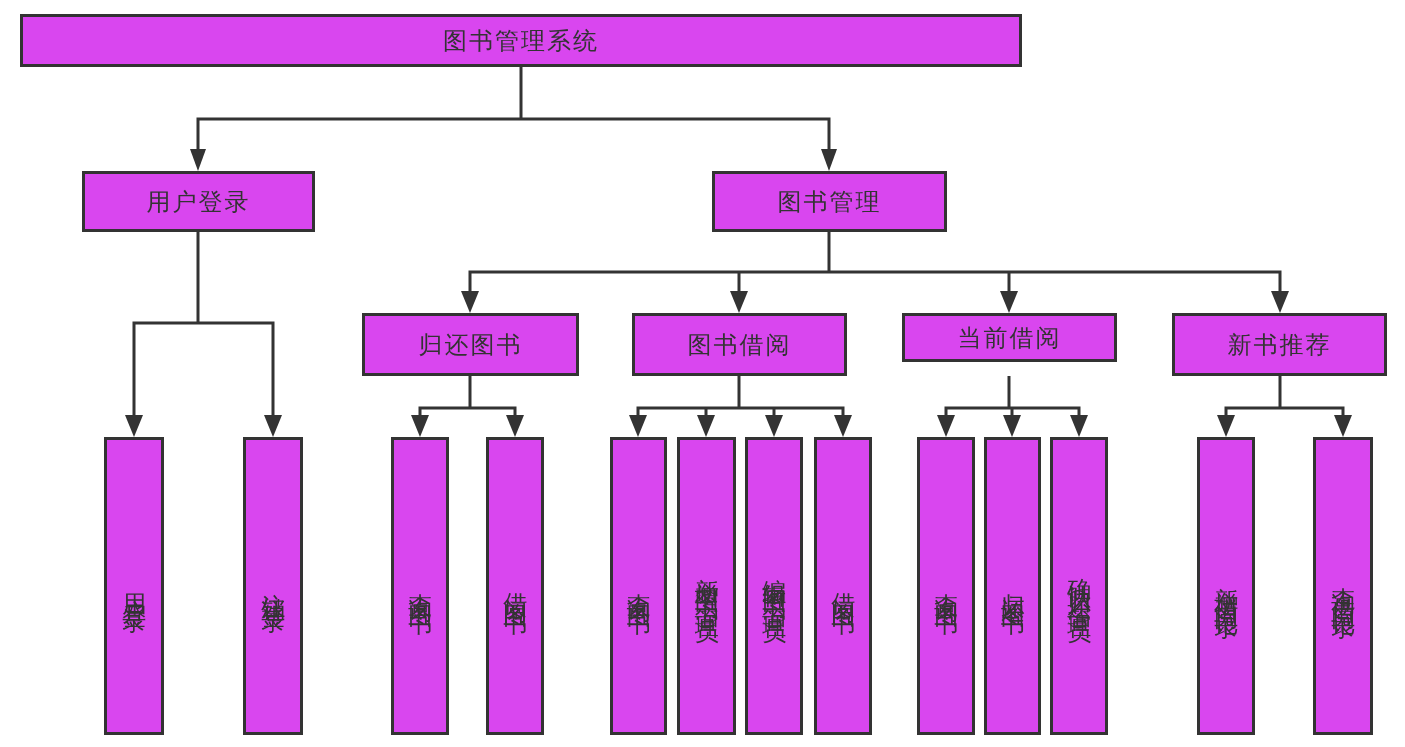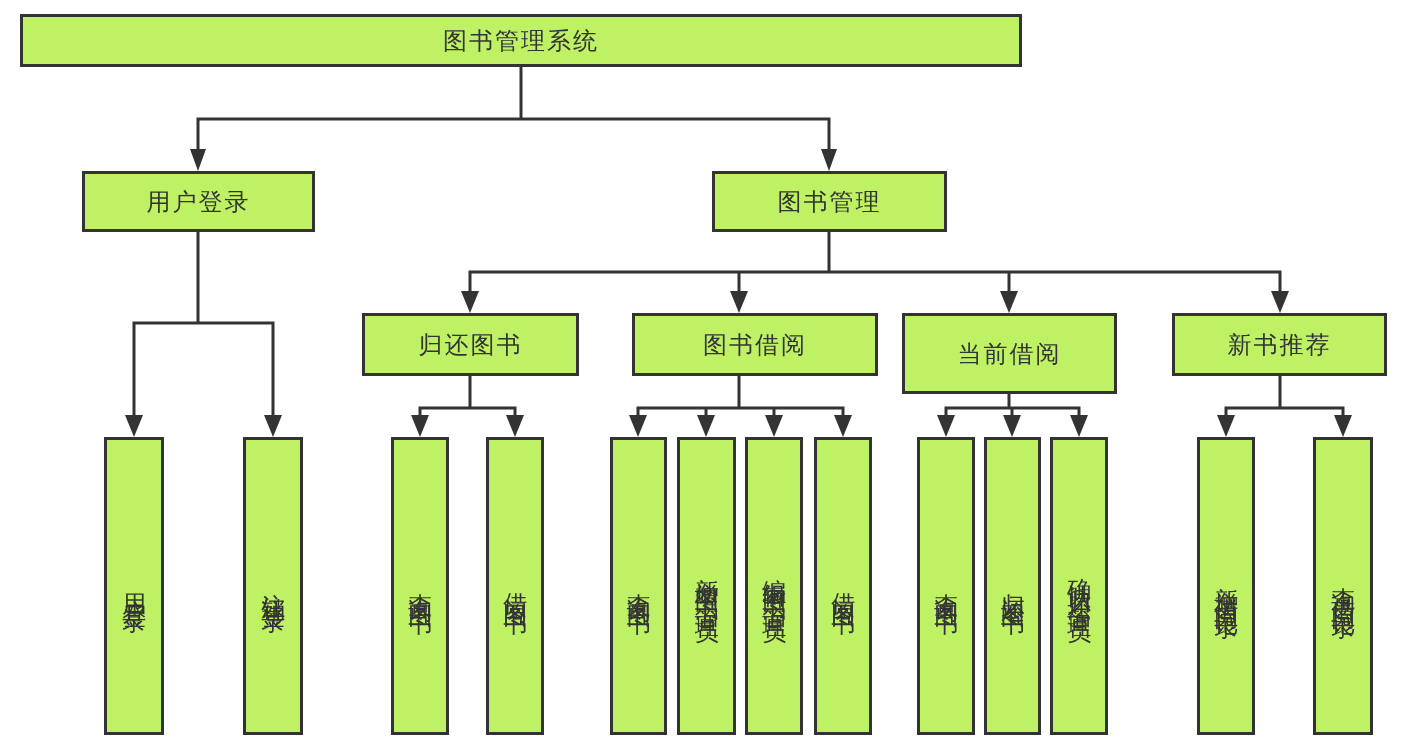--- a/index.html
+++ b/index.html
@@ -21,21 +21,21 @@
   .connectors{
     position:absolute;
     left:0;top:0;
     width:1405px;height:747px;
     z-index:1;
   }
   .connectors path{stroke:var(--line);stroke-width:3;fill:none;}
   .connectors polygon{fill:var(--line);stroke:none;}
   .node{
     position:absolute;
-    background:#bef264;
+    background:#d946ef;
     border:3px solid var(--line);
     display:flex;
     align-items:center;
     justify-content:center;
     z-index:2;
     color:var(--text);
   }
   .h-node span{
     font-size:24px;
     letter-spacing:2px;
@@ -47,22 +47,22 @@
     font-size:24px;
     letter-spacing:6px;
     line-height:1.1;
     white-space:nowrap;
   }
   
   #n-root{left:20px;top:14px;width:1002px;height:53px;}
   #n-user-login{left:82px;top:171px;width:233px;height:61px;}
   #n-book-mgmt{left:712px;top:171px;width:235px;height:61px;}
   #n-new-book{left:362px;top:313px;width:217px;height:63px;}
-  #n-book-borrow{left:632px;top:313px;width:246px;height:63px;}
-  #n-current-borrow{left:902px;top:313px;width:215px;height:81px;}
+  #n-book-borrow{left:632px;top:313px;width:215px;height:63px;}
+  #n-current-borrow{left:902px;top:313px;width:215px;height:49px;}
   #n-borrow-records{left:1172px;top:313px;width:215px;height:63px;}
   .leaf{top:437px;height:298px;}
   #l-ul-login{left:104px;width:60px;}
   #l-ul-logout{left:243px;width:60px;}
   #l-nb-query{left:391px;width:58px;}
   #l-nb-borrow{left:486px;width:58px;}
   #l-bb-query{left:610px;width:57px;}
   #l-bb-add{left:677px;width:59px;}
   #l-bb-edit{left:745px;width:58px;}
   #l-bb-borrow{left:814px;width:58px;}

